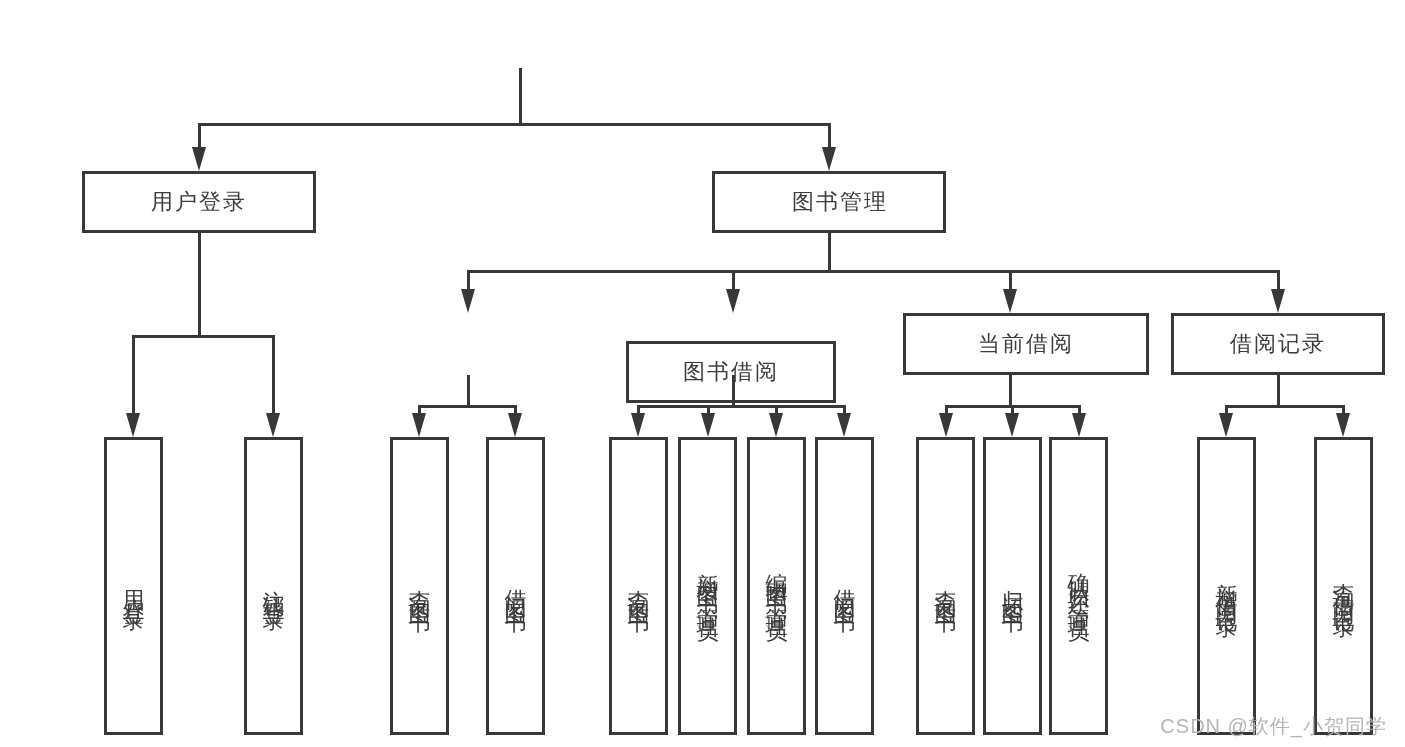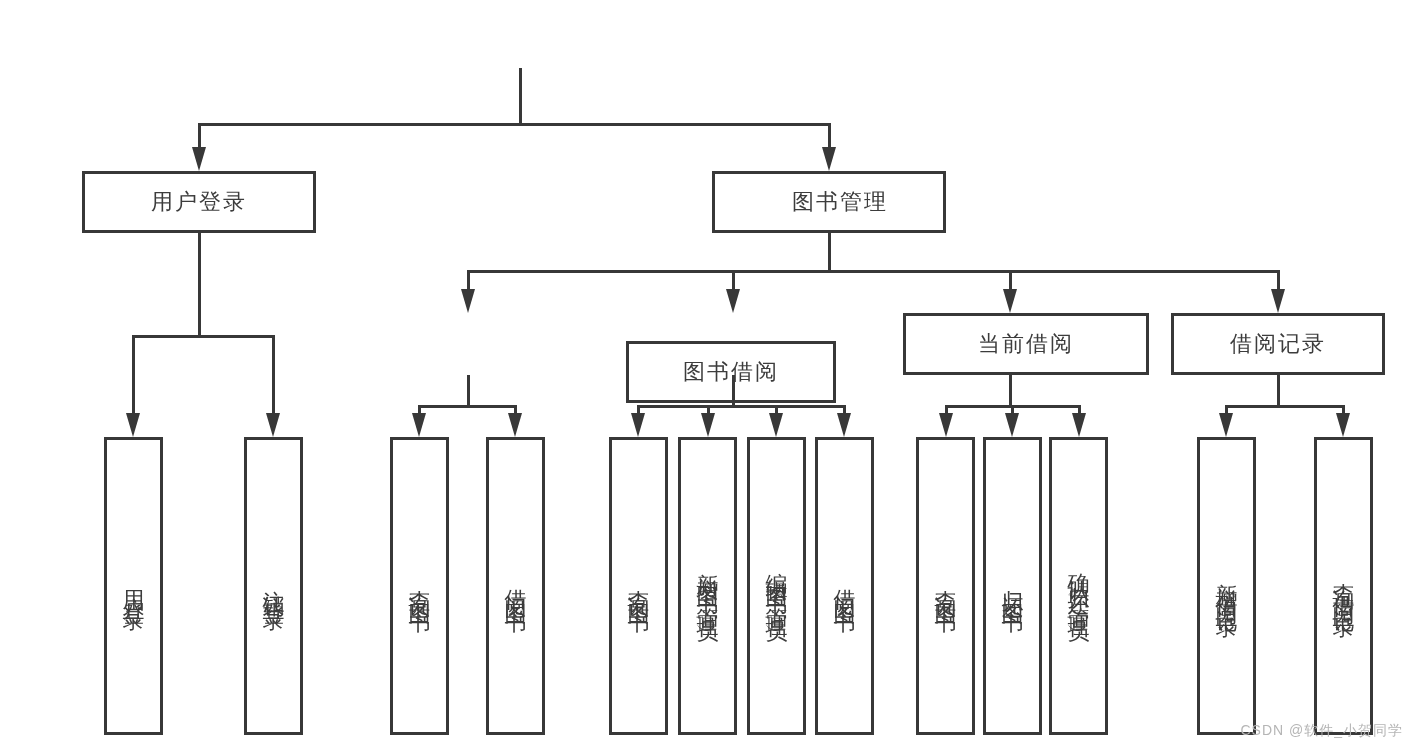--- a/index.html
+++ b/index.html
@@ -39,23 +39,23 @@
   .hl { position: absolute; height: 3px; background: var(--line, #383838); }
   .arr {
     position: absolute;
     width: 0; height: 0;
     border-left: 7px solid transparent;
     border-right: 7px solid transparent;
     border-top: 24px solid var(--line, #383838);
   }
   .watermark {
     position: absolute;
-    right: 2px;
+    right: 18px;
     bottom: 7px;
-    font-size: 14px;
+    font-size: 20px;
     color: var(--wm, #b5b5b5);
     letter-spacing: 1px;
     white-space: nowrap;
     text-align: center;
   }
 </style>
 </head>
 <body>
 
 <div id="canvas">

